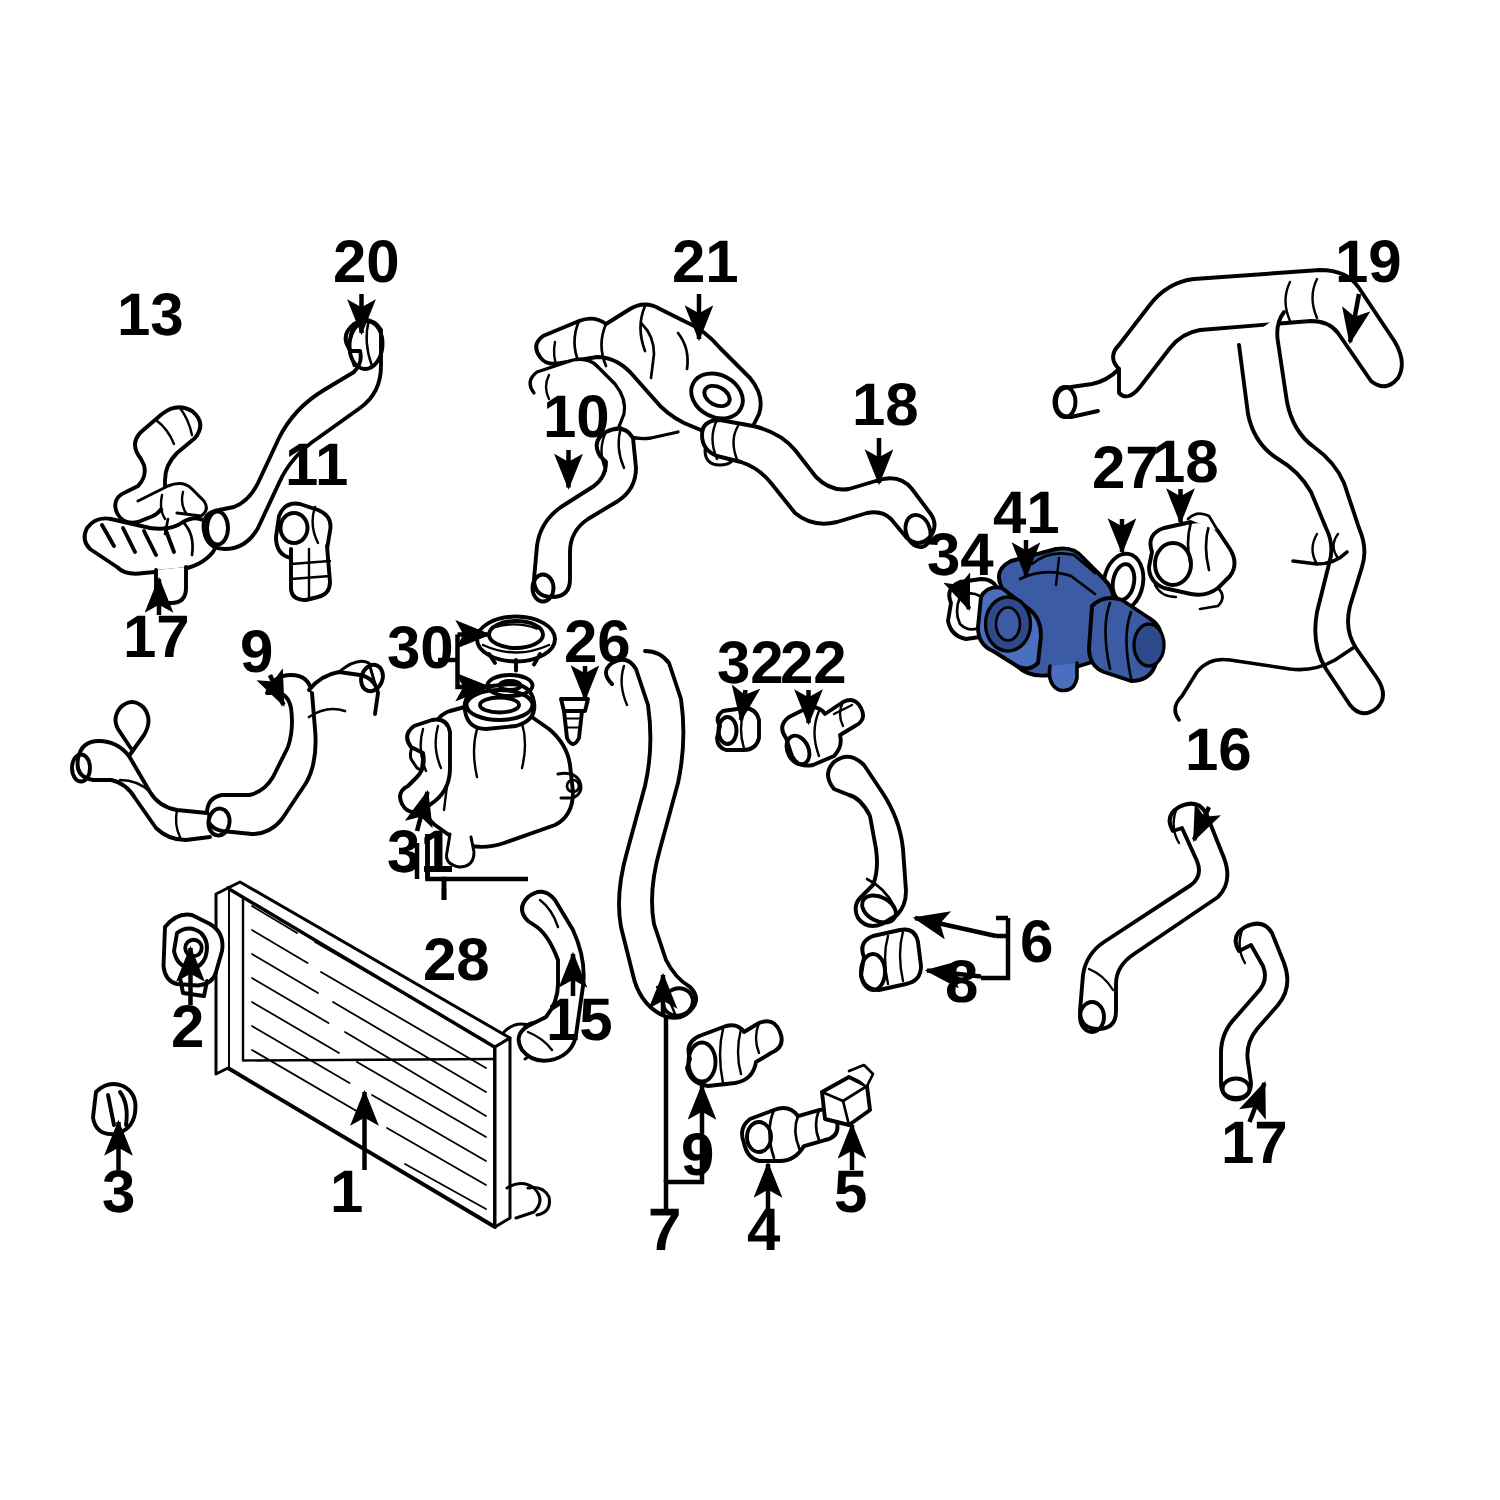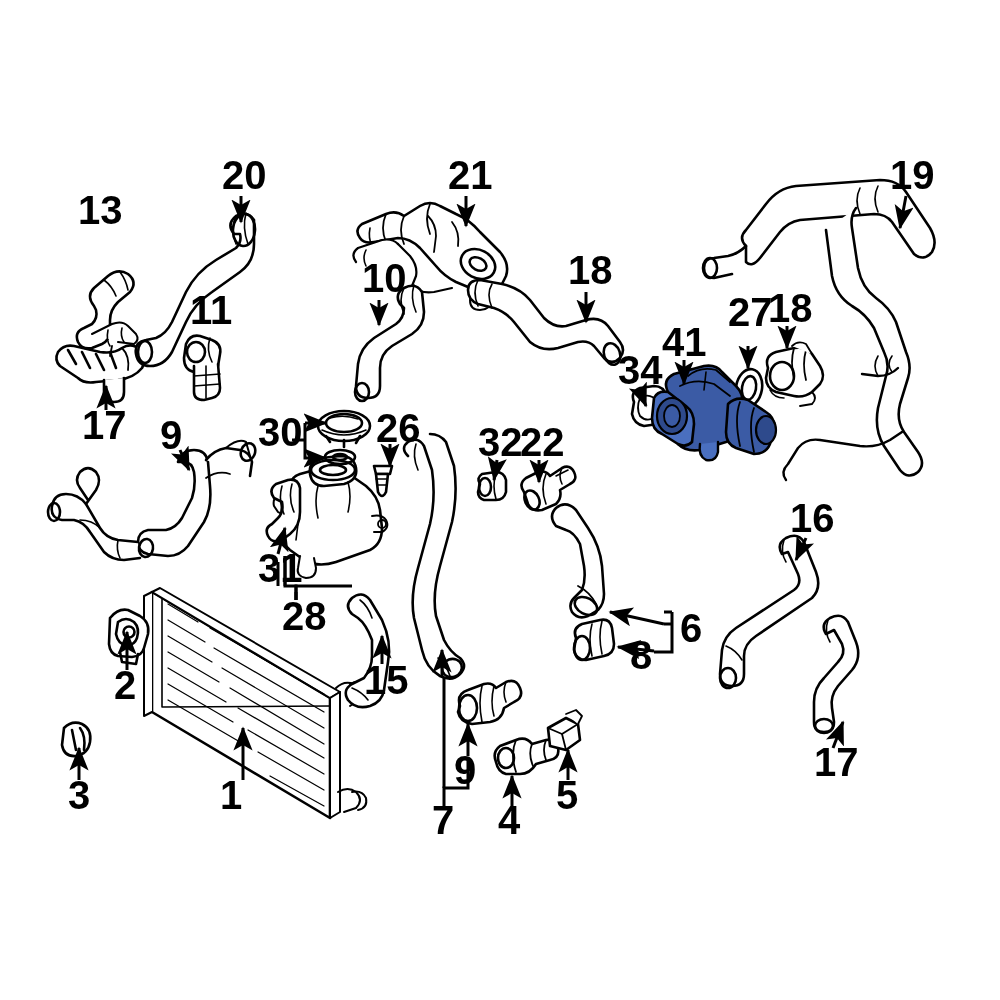--- a/index.html
+++ b/index.html
@@ -464,30 +464,30 @@
   <div class="lbl" style="left:680px;top:608px">6</div>
   <div class="lbl" style="left:432px;top:800px">7</div>
   <div class="lbl" style="left:630px;top:635px">8</div>
   <div class="lbl" style="left:454px;top:750px">9</div>
   <div class="lbl" style="left:78px;top:190px">13</div>
   <div class="lbl" style="left:190px;top:290px">11</div>
   <div class="lbl" style="left:82px;top:405px">17</div>
   <div class="lbl" style="left:160px;top:415px">9</div>
   <div class="lbl" style="left:362px;top:258px">10</div>
   <div class="lbl" style="left:364px;top:660px">15</div>
-  <div class="lbl" style="left:790px;top:498px">16</div>
+  <div class="lbl" style="left:790px;top:480px">16</div>
   <div class="lbl" style="left:814px;top:742px">17</div>
   <div class="lbl" style="left:568px;top:250px">18</div>
   <div class="lbl" style="left:890px;top:155px">19</div>
   <div class="lbl" style="left:222px;top:155px">20</div>
   <div class="lbl" style="left:448px;top:155px">21</div>
   <div class="lbl" style="left:520px;top:422px">22</div>
   <div class="lbl" style="left:478px;top:422px">32</div>
   <div class="lbl" style="left:662px;top:322px">41</div>
   <div class="lbl" style="left:618px;top:350px">34</div>
   <div class="lbl" style="left:768px;top:288px">18</div>
   <div class="lbl" style="left:728px;top:292px">27</div>
-  <div class="lbl" style="left:282px;top:596px">28</div>
+  <div class="lbl" style="left:282px;top:620px">28</div>
   <div class="lbl" style="left:376px;top:408px">26</div>
   <div class="lbl" style="left:258px;top:412px">30</div>
   <div class="lbl" style="left:258px;top:548px">31</div>
 
 </div>
 
 </body></html>

